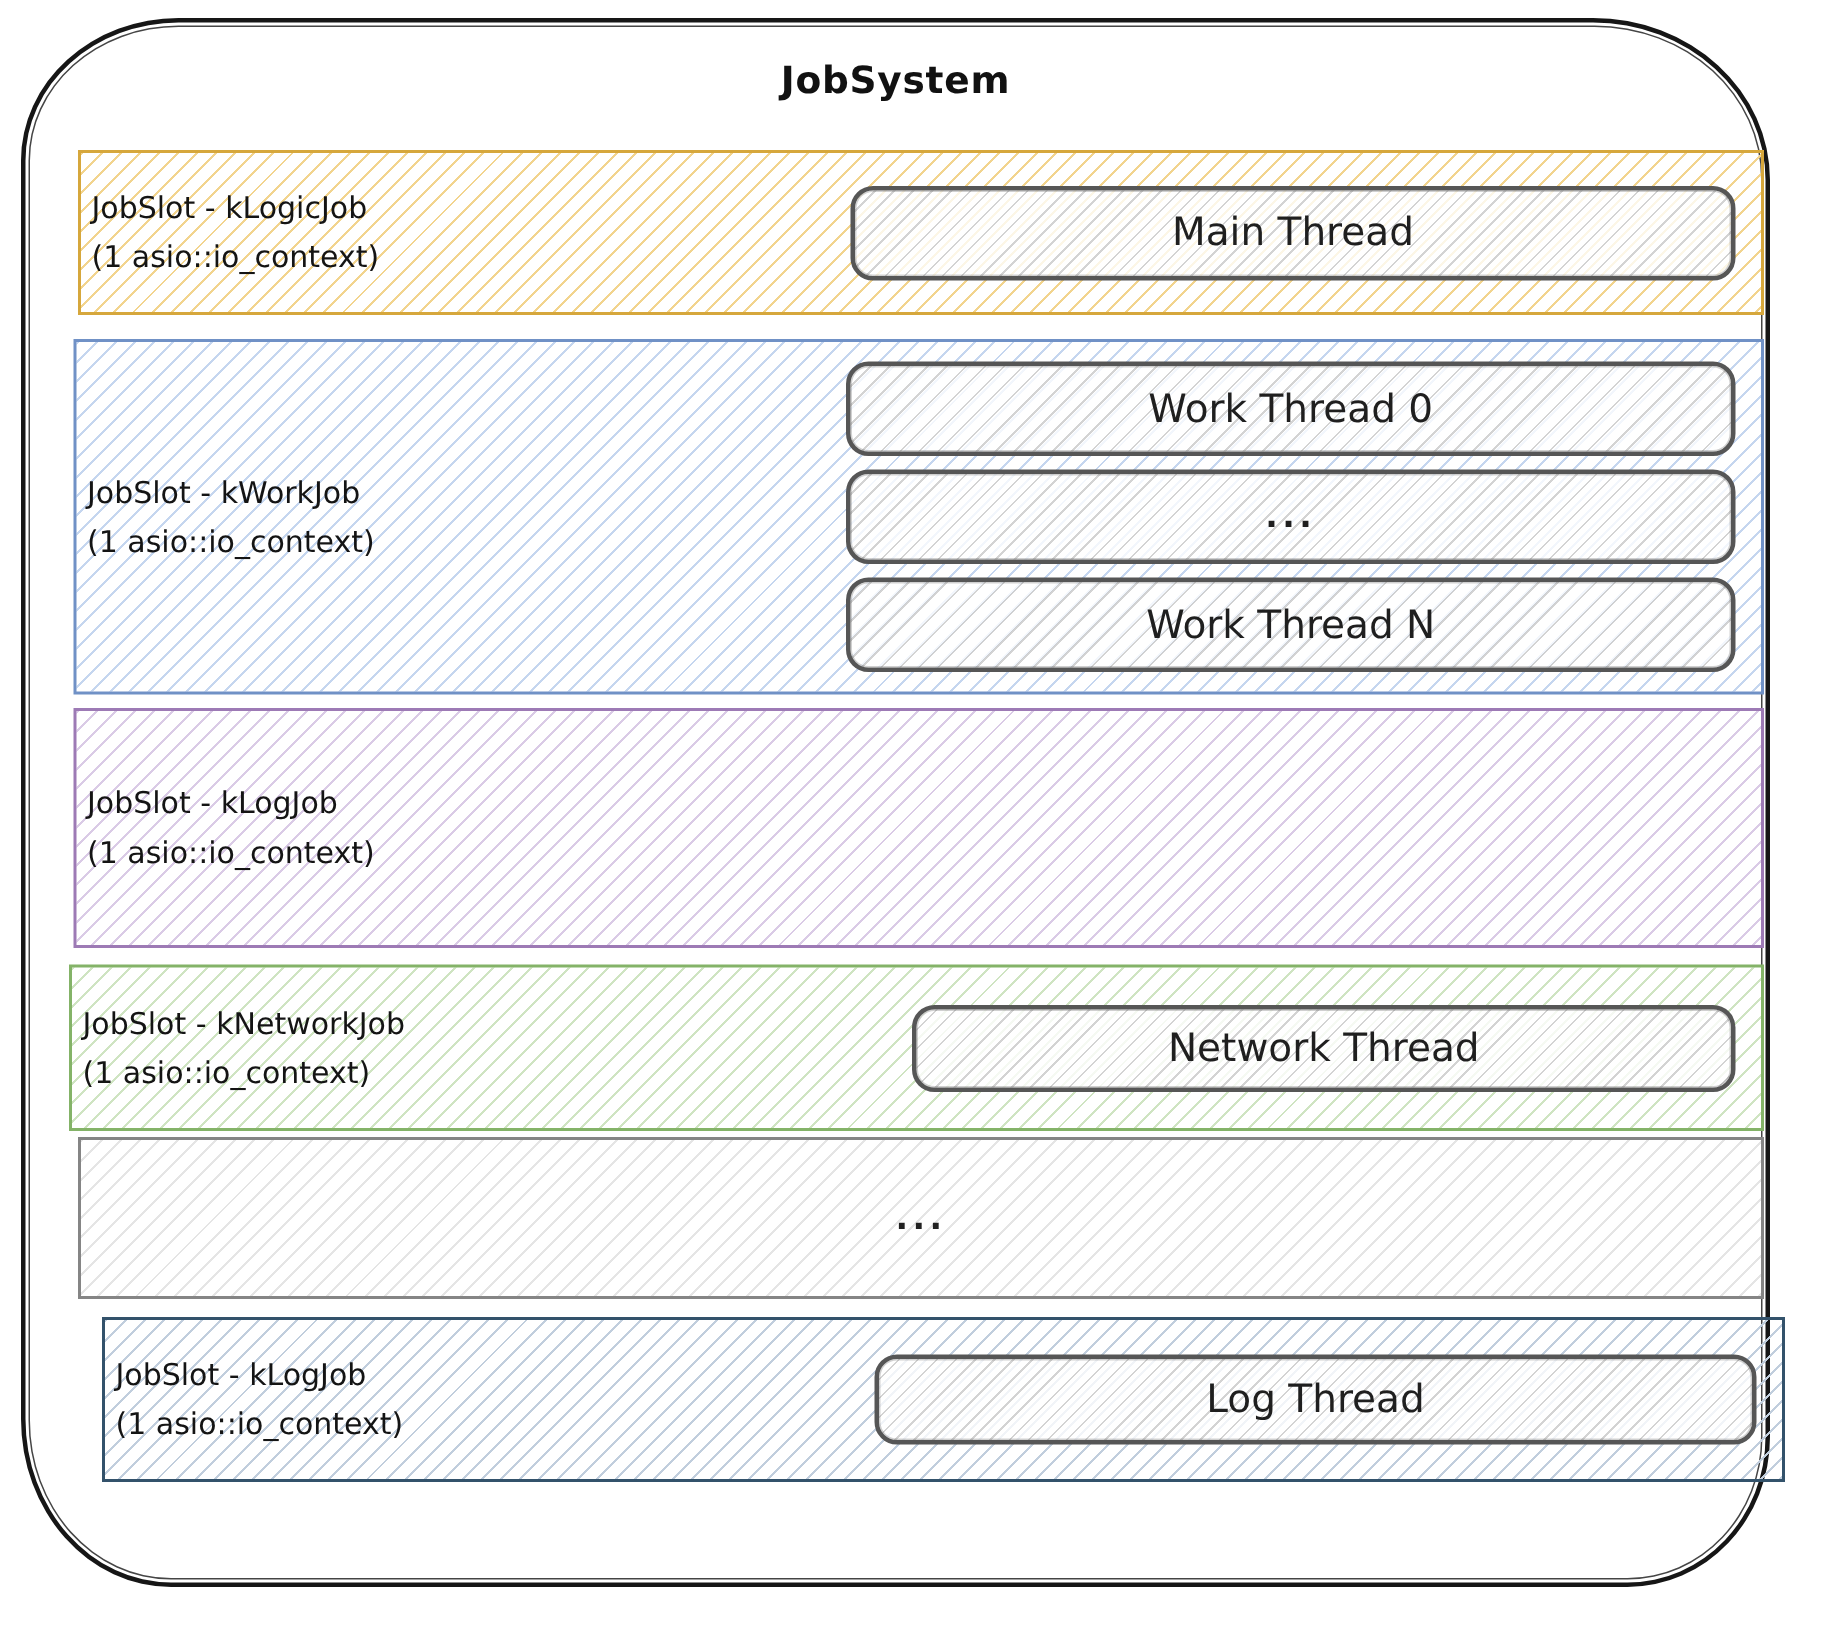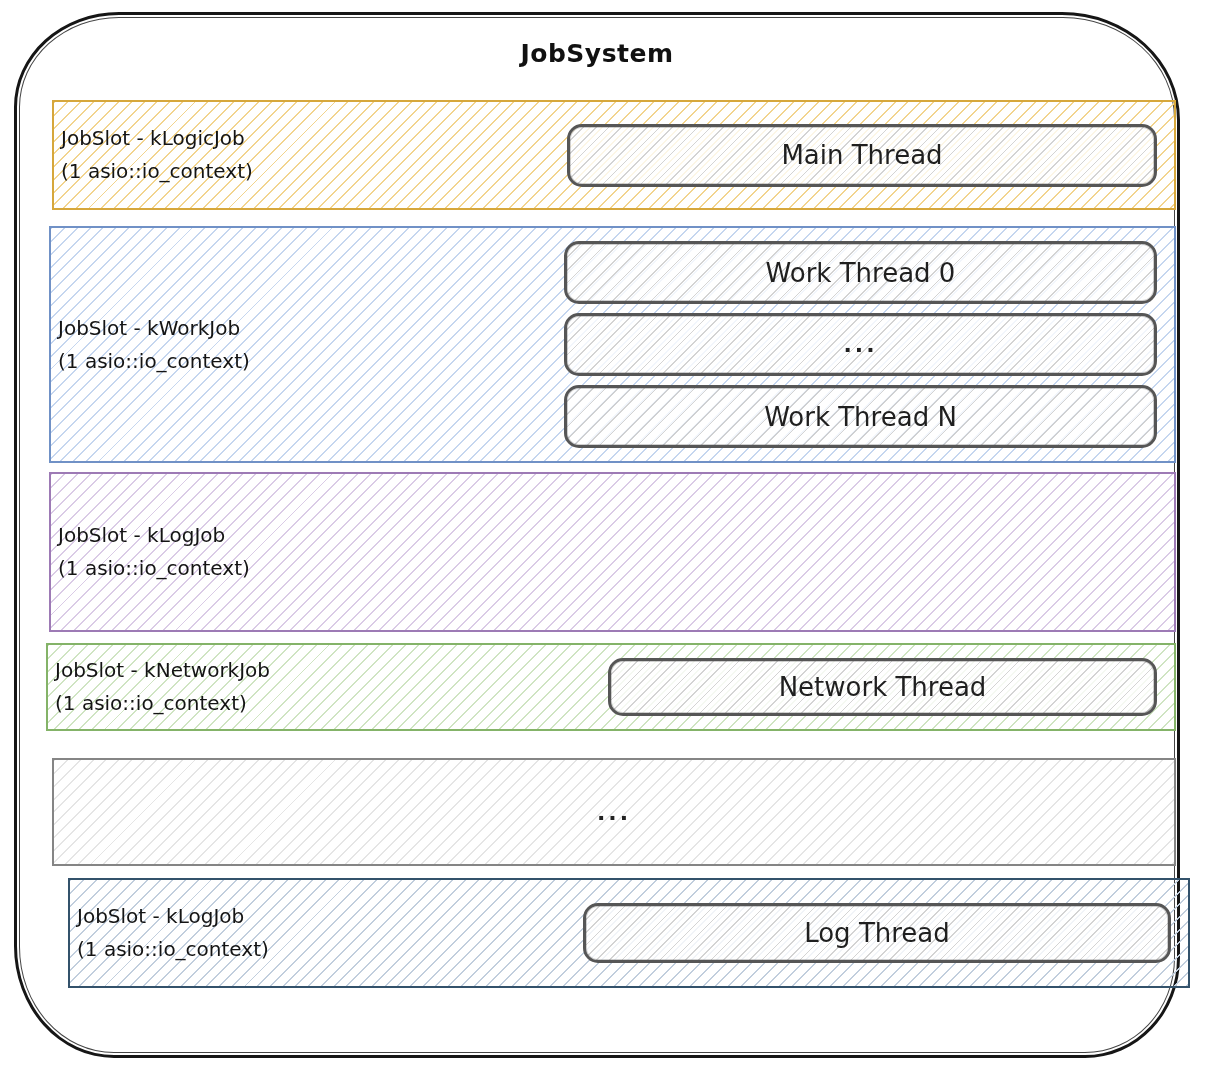--- a/index.html
+++ b/index.html
@@ -24,21 +24,21 @@
   }
   
   .slot{
     position:absolute;border:2px solid var(--bd,#888);
     background-image:repeating-linear-gradient(135deg,var(--ht,#ddd) 0 1.4px,transparent 1.4px 9px);
     box-sizing:border-box;
   }
   .slot-logic   {left:52px;top:100px;width:1124px;height:110px;}
   .slot-work    {left:49px;top:226px;width:1127px;height:237px;}
   .slot-slow    {left:49px;top:472px;width:1127px;height:160px;}
-  .slot-network {left:46px;top:643px;width:1130px;height:88px;}
+  .slot-network {left:46px;top:643px;width:1130px;height:111px;}
   .slot-ellipsis{left:52px;top:758px;width:1124px;height:108px;
                  display:flex;align-items:center;justify-content:center;}
   .slot-log     {left:52px;top:878px;width:1122px;height:110px;margin-left:16px;}
 
   .slot-label{
     position:absolute;left:7px;top:0;bottom:0;width:500px;
     display:flex;flex-direction:column;justify-content:center;
     font-size:20px;line-height:33px;color:#141414;white-space:nowrap;
   }
   .ellipsis-text{

